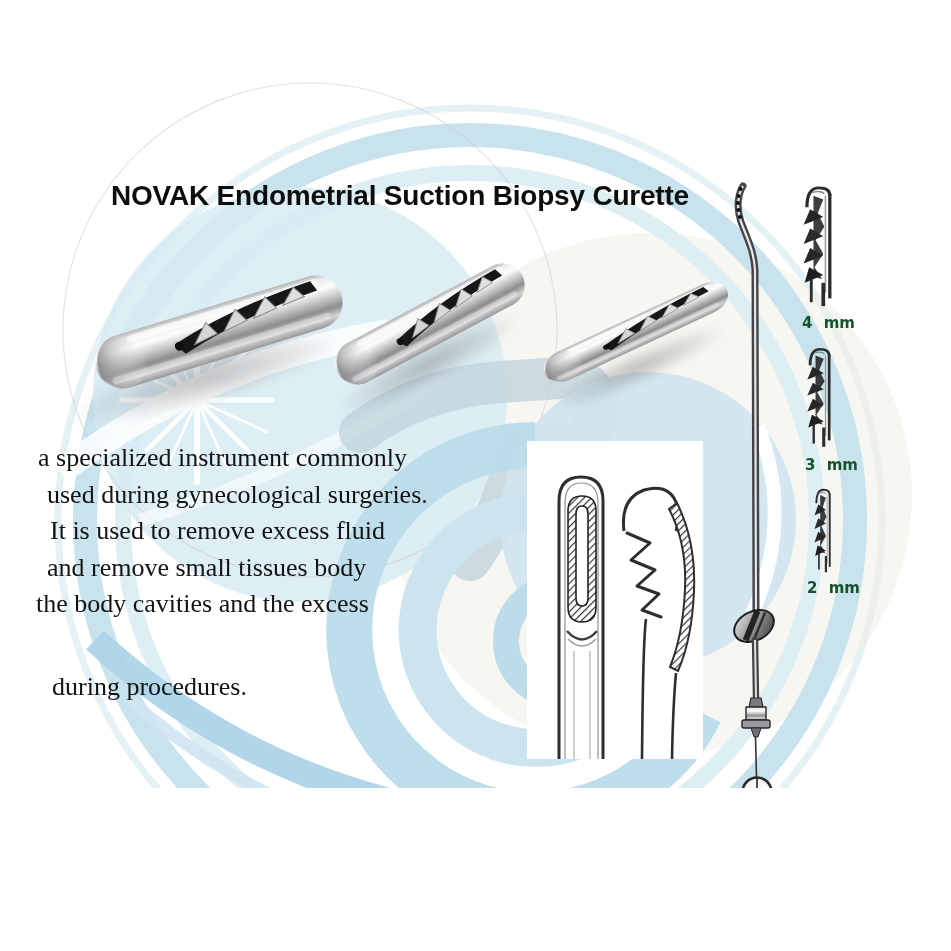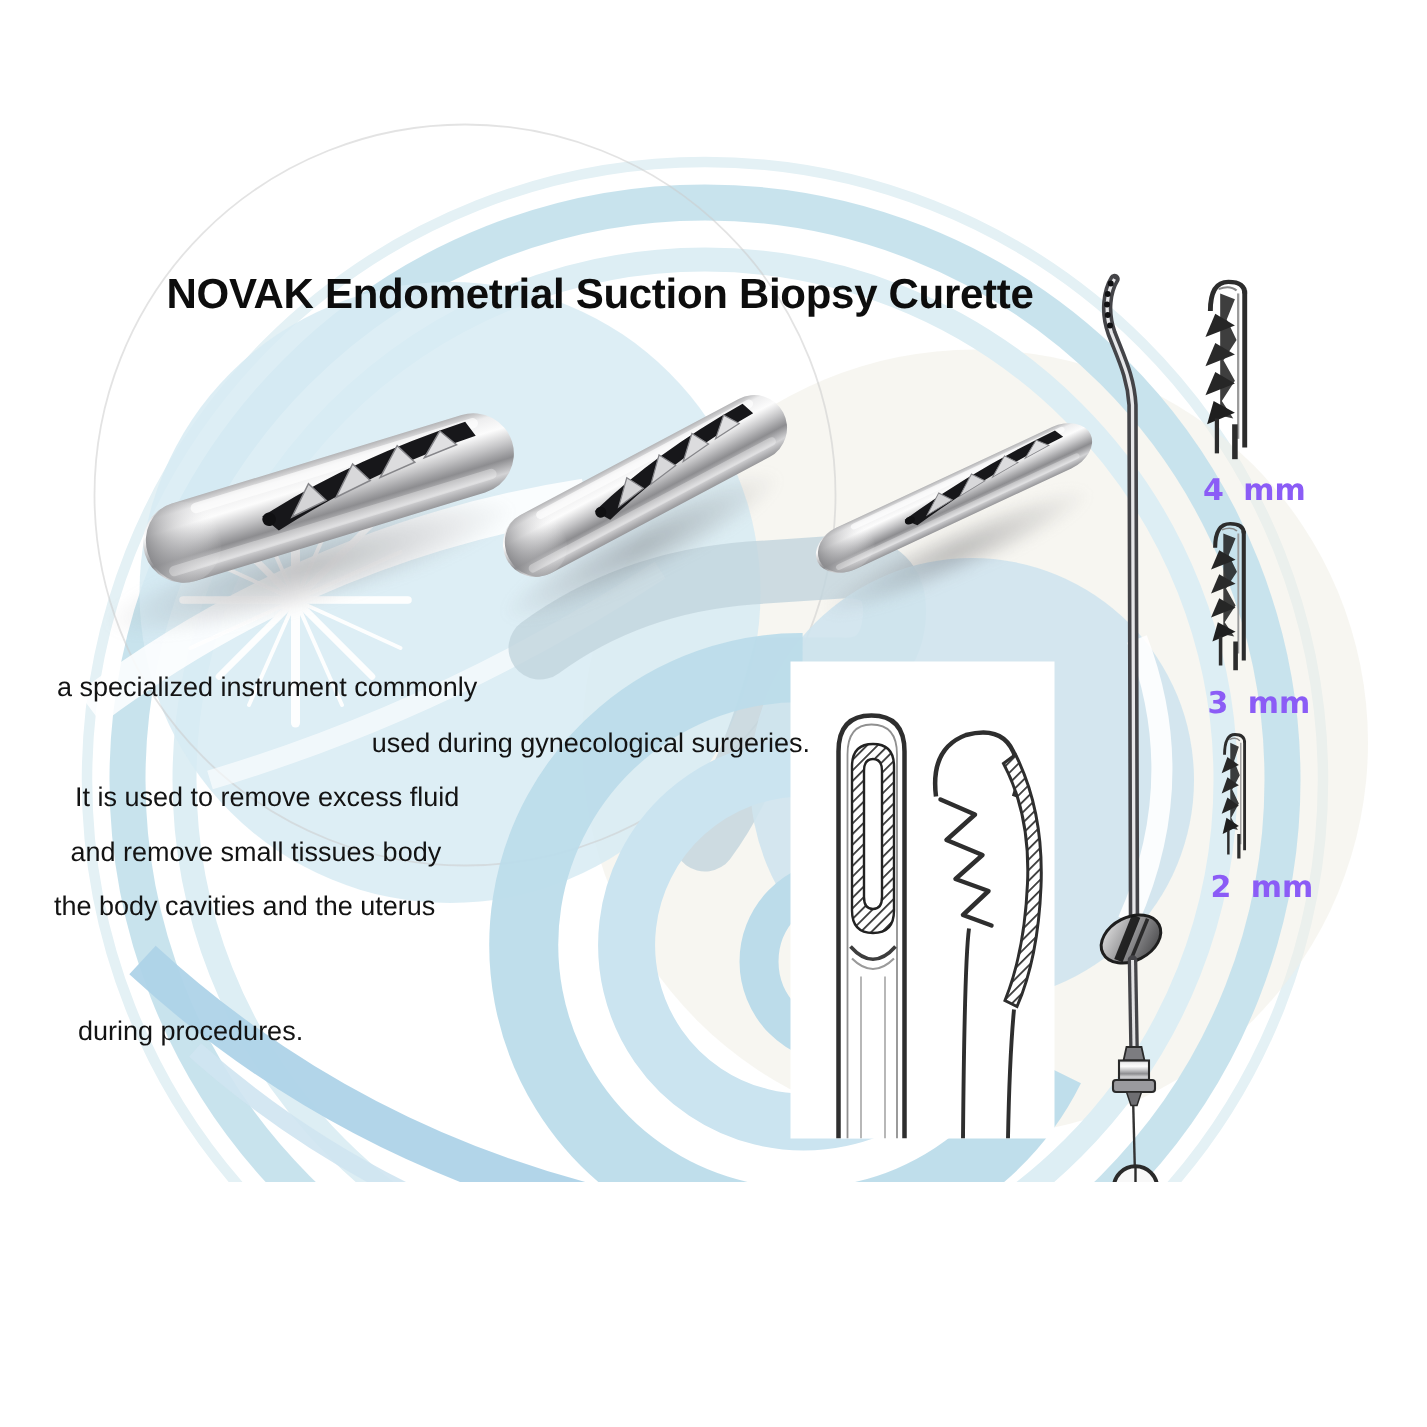--- a/index.html
+++ b/index.html
@@ -32,34 +32,34 @@
   .sh2{left:326px;top:344px;width:204px;height:40px;transform:rotate(-27deg);}
   .sh3{left:540px;top:352px;width:194px;height:32px;transform:rotate(-24deg);}
   
   .instrument{left:688px;top:176px;z-index:4;}
   
   .variant{z-index:4;}
   .v4{left:796px;top:184px;}
   .v3{left:801px;top:346px;}
   .v2{left:810px;top:487px;}
   .size-label{
-    z-index:5;font-size:20px;font-weight:700;color:#8b5cf6;
+    z-index:5;font-size:15px;font-weight:700;color:#14532d;
     font-family:"DejaVu Sans",sans-serif;word-spacing:6px;white-space:nowrap;
   }
   .l4{left:802px;top:314px;}
   .l3{left:805px;top:456px;}
   .l2{left:807px;top:579px;}
   
   .desc{left:30px;top:440px;width:510px;z-index:6;color:#131313;}
   .desc .line{
-    display:block;font-size:18px;line-height:36.6px;white-space:nowrap;
-    font-family:Liberation Sans, sans-serif;
+    display:block;font-size:26px;line-height:36.6px;white-space:nowrap;
+    font-family:Liberation Serif, serif;
   }
   .desc .i0{padding-left:8px;}
-  .desc .i1{padding-left:17px;text-align:right;}
+  .desc .i1{padding-left:17px;}
   .desc .i2{padding-left:20px;}
   .desc .i3{padding-left:17px;}
   .desc .i4{padding-left:6px;}
   .desc .i5{padding-left:22px;margin-top:46px;}
   
   .inset{
     left:527px;top:441px;width:176px;height:318px;background:#ffffff;z-index:3;
   }
 </style>
 </head>
@@ -259,17 +259,17 @@
         <use href="#size-tip" width="44" height="130"></use>
       </svg>
   </div>
   <div class="abs size-label l2">2 mm</div>
 
   <div class="abs desc">
     <span class="line i0">a specialized instrument commonly</span>
     <span class="line i1">used during gynecological surgeries.</span>
     <span class="line i2">It is used to remove excess fluid</span>
     <span class="line i3">and remove small tissues body</span>
-    <span class="line i4">the body cavities and the uterus</span>
+    <span class="line i4">the body cavities and the excess</span>
     <span class="line i5">during procedures.</span>
   </div>
 
 </div>
 
 </body></html>

